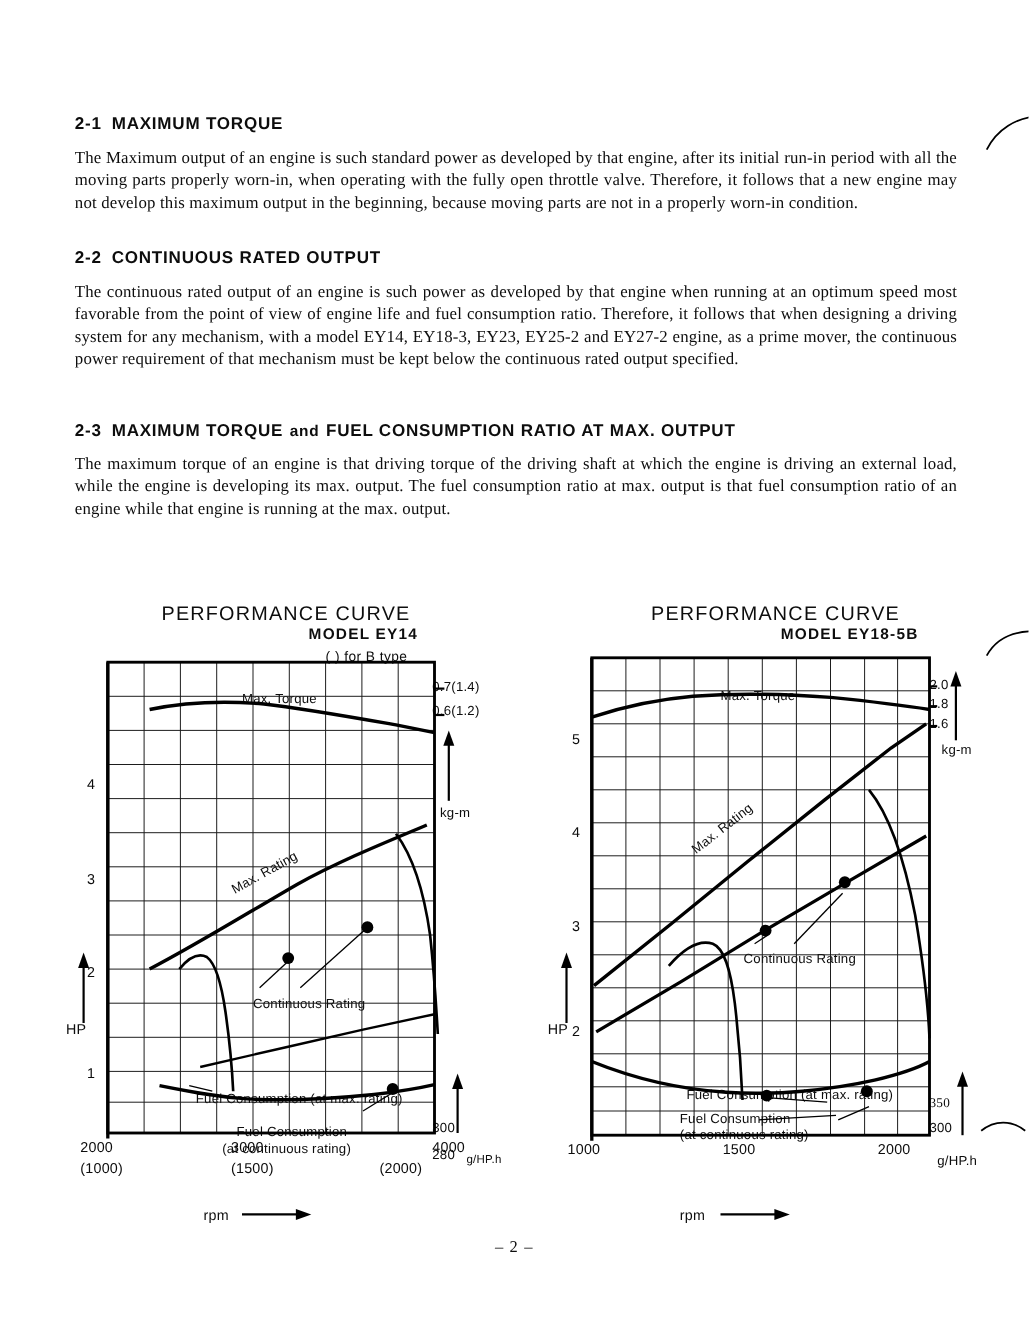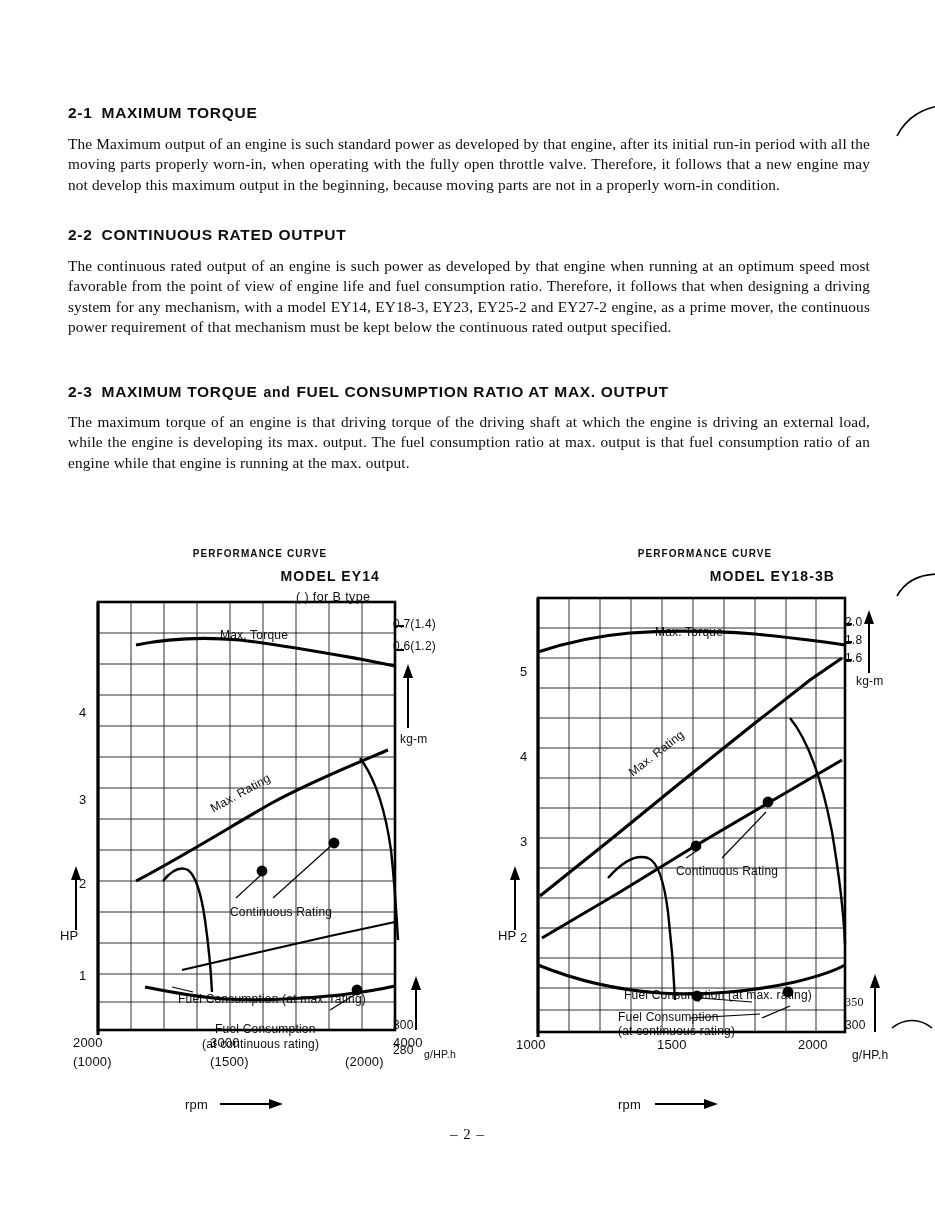--- a/index.html
+++ b/index.html
@@ -65,22 +65,22 @@
   #p3 { top: 412px; }
 
   
   .chart-block { position: absolute; }
   #chart1 { left: 60px;  top: 540px; width: 420px; height: 570px; }
   #chart2 { left: 490px; top: 540px; width: 445px; height: 570px; }
 
   .chart-title {
     position: absolute;
     font-family: "Liberation Sans", sans-serif;
-    font-weight: bold;
-    font-size: 10px;
+    font-weight: normal;
+    font-size: 18px;
     letter-spacing: 1.1px;
     white-space: nowrap;
     text-align: center;
   }
   .chart-sub {
     position: absolute;
     font-family: "Liberation Sans", sans-serif;
     font-weight: bold;
     font-size: 14px;
     letter-spacing: 1.1px;
@@ -246,21 +246,21 @@
       <g>
         <line x1="160" y1="564" x2="215" y2="564" stroke="#000" stroke-width="2"></line>
         <polygon points="223,564 209,559 209,569" fill="#000"></polygon>
       </g>
     </svg>
   </div>
 
   <div class="chart-block" id="chart2">
 
     <div class="chart-title" style="left:85px; top:8px; width:260px;">PERFORMANCE CURVE</div>
-    <div class="chart-sub" style="left:85px; top:28px; width:260px;">MODEL EY18-3B</div>
+    <div class="chart-sub" style="left:85px; top:28px; width:260px;">MODEL EY18-5B</div>
 
     <div class="axis-lab" style="left:8px; top:388px;">HP</div>
 
     <div class="axis-lab" style="left:128px; top:557px;">rpm</div>
 
     <div class="axis-lab" style="left:30px; top:390px;">2</div>
     <div class="axis-lab" style="left:30px; top:294px;">3</div>
     <div class="axis-lab" style="left:30px; top:209px;">4</div>
     <div class="axis-lab" style="left:30px; top:124px;">5</div>
 

